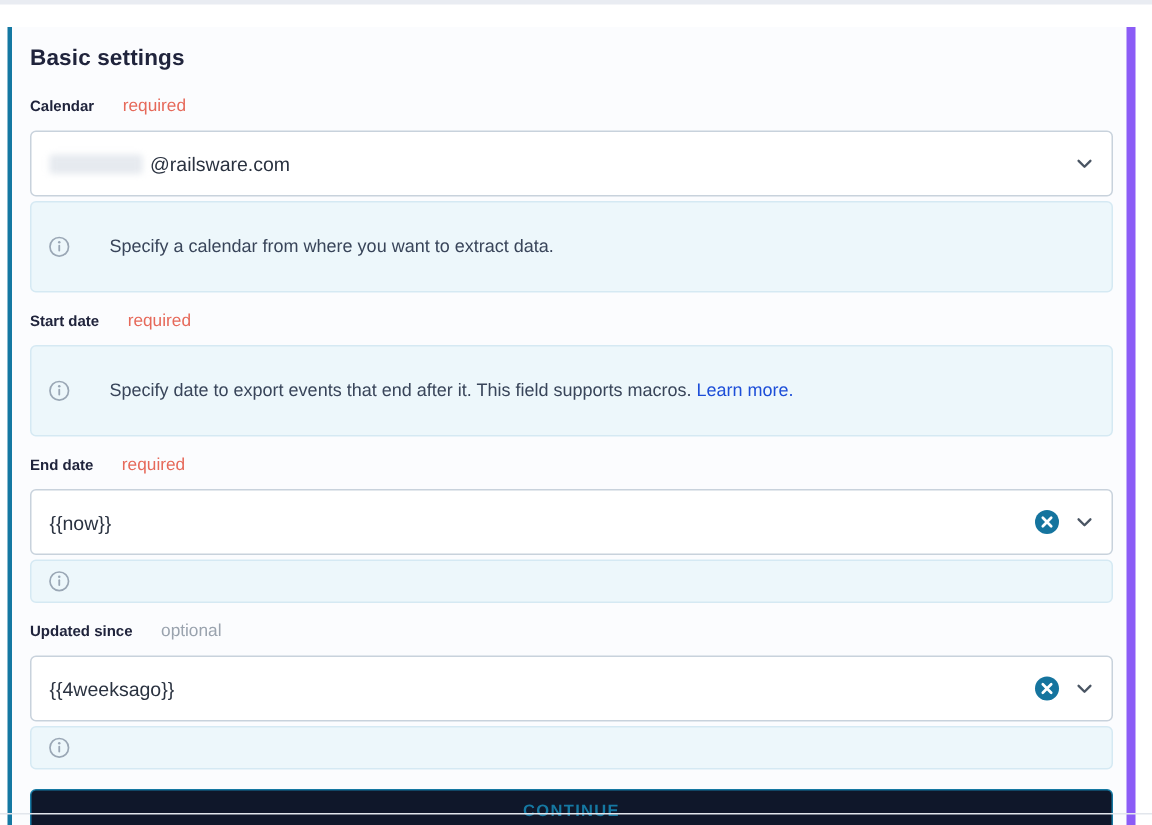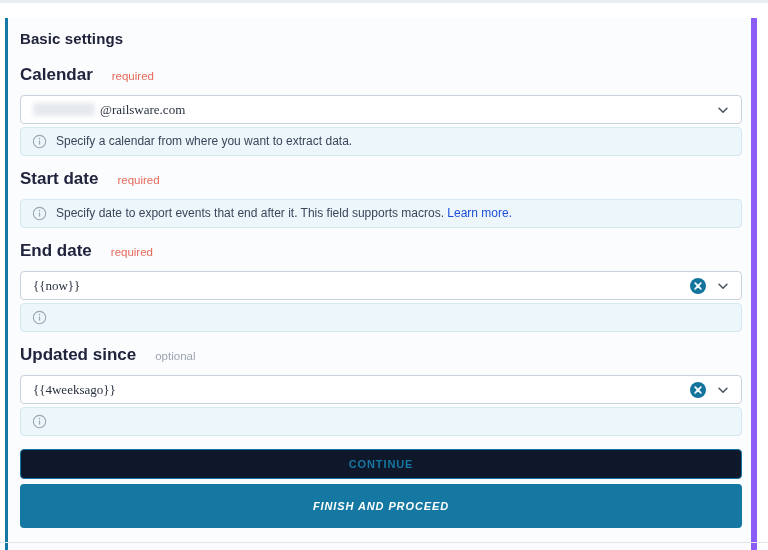--- a/index.html
+++ b/index.html
@@ -16,42 +16,42 @@
     background:#FBFCFE;
     border-left:3px solid #1478A2;
     border-right:6px solid #8b5cf6;
     padding:10px 9px 0 12px;
   }
   .section-title{
     font-size:15px;font-weight:bold;color:#20243C;letter-spacing:.1px;
     margin:2px 0 18px 0;
   }
   .label-row{display:flex;align-items:baseline;margin-bottom:10px;}
-  .label{font-size:17px;font-weight:bold;color:#20243C;}
+  .label{font-size:10px;font-weight:bold;color:#20243C;}
   .req{font-size:11.5px;color:#E6695A;margin-left:7px;padding-left:12px;}
   .req.optional{color:#9AA3AE;text-align:right;}
   .select{
-    height:29px;box-sizing:border-box;display:flex;align-items:center;
+    height:44px;box-sizing:border-box;display:flex;align-items:center;
     background:#ffffff;border:1px solid #C8D2DC;border-radius:4px;
     padding:0 11px 0 12px;margin-bottom:3px;
-    font-size:13px;color:#2A3240;cursor:pointer;font-family:Liberation Serif, serif;
+    font-size:13px;color:#2A3240;cursor:pointer;
   }
   .select .grow{flex:1;}
   .icons{display:flex;align-items:center;gap:9px;}
   .blur-blob{
     display:inline-block;width:62px;height:13px;background:#E6EAEF;
     border-radius:2px;filter:blur(2px);margin-right:5px;
   }
   .hint{
     background:#EDF7FB;border:1px solid #D5E9F3;border-radius:4px;
     box-sizing:border-box;min-height:29px;display:flex;align-items:center;gap:9px;
     padding:4px 11px;margin-bottom:13px;
     font-size:12px;color:#39455A;
   }
-  .hint p{margin:0;line-height:17px;}
+  .hint p{margin:17px;line-height:17px;}
   .hint svg{flex:0 0 auto;}
   .link{color:#1d4ed8;text-decoration:none;cursor:pointer;}
   .buttons{margin-top:12px;}
   .btn{
     display:flex;align-items:center;justify-content:center;width:100%;
     box-sizing:border-box;border-radius:4px;cursor:pointer;
     font-family:"Liberation Sans","DejaVu Sans",sans-serif;
     font-size:11px;font-weight:bold;letter-spacing:.9px;
   }
   .btn-outline{height:30px;background:#0f172a;border:1px solid #1578A2;color:#1578A2;margin-bottom:5px;}

